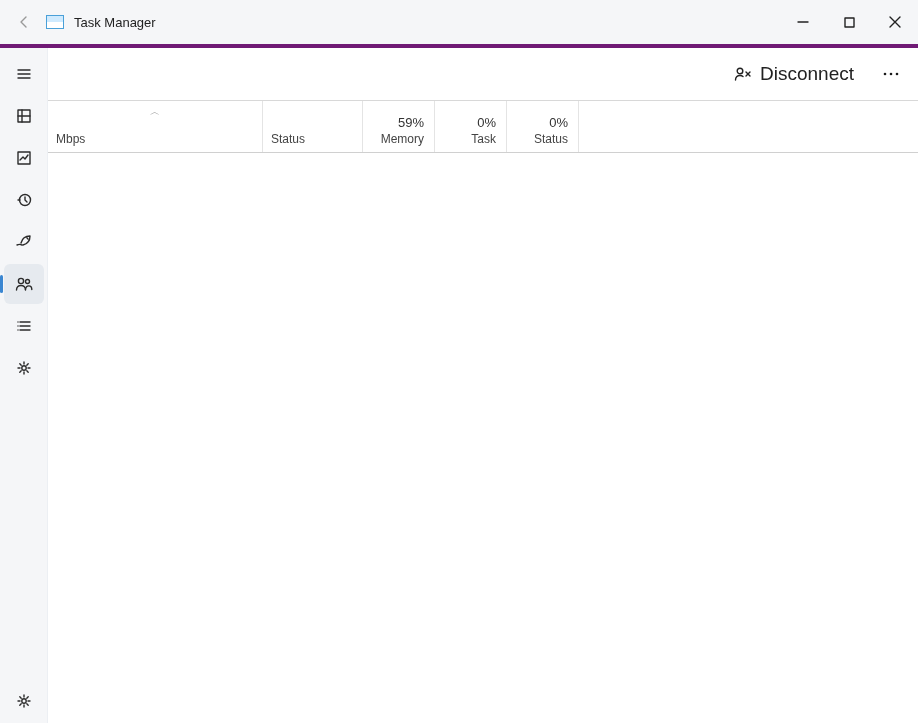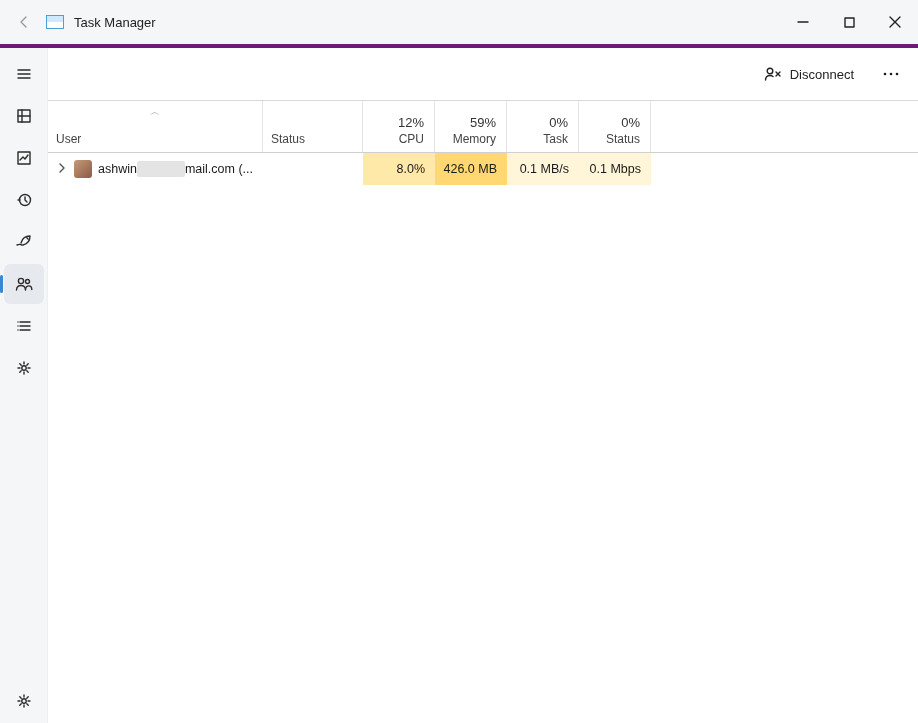--- a/index.html
+++ b/index.html
@@ -100,21 +100,21 @@
     align-items: center;
     justify-content: flex-end;
     padding: 0 10px;
     gap: 10px;
   }
   .tool-btn {
     display: flex;
     align-items: center;
     gap: 8px;
     padding: 6px 10px;
-    font-size: 13px;
+    font-size: 19px;
     color: #222;
     border-radius: 4px;
   }
   .tool-btn svg { display: block; }
   .more-btn {
     width: 34px; height: 34px;
     display: flex; align-items: center; justify-content: center;
   }
   
   .table {
@@ -285,57 +285,34 @@
             <circle cx="8" cy="2" r="1.3" fill="currentColor" stroke="none"></circle>
             <circle cx="14" cy="2" r="1.3" fill="currentColor" stroke="none"></circle>
           </svg>
       </div>
     </div>
 
     <div class="table">
       <div class="thead">
         <div class="th user">
           <span class="sort-caret">︿</span>
-          <span class="lbl">User</span>
+          <span class="lbl">Mbps</span>
         </div>
         <div class="th status">
           <span class="lbl">Status</span>
-        </div>
-        <div class="th metric">
-          <span class="pct">12%</span>
-          <span class="lbl">CPU</span>
         </div>
         <div class="th metric">
           <span class="pct">59%</span>
           <span class="lbl">Memory</span>
         </div>
         <div class="th metric">
           <span class="pct">0%</span>
           <span class="lbl">Task</span>
         </div>
         <div class="th metric">
           <span class="pct">0%</span>
           <span class="lbl">Status</span>
         </div>
       </div>
 
-      <div class="trow">
-        <div class="td user">
-          <span class="expand-caret">
-            <svg width="10" height="10" viewBox="0 0 10 10">
-                <path d="M3 1l4 4-4 4"></path>
-              </svg>
-          </span>
-          <span class="avatar"></span>
-          <span class="uname-wrap">
-            <span>ashwin</span>
-            <span class="uname-blur"></span>
-            <span>mail.com (...</span>
-          </span>
-        </div>
-        <div class="td metric heat-mid">8.0%</div>
-        <div class="td metric heat-high">426.0 MB</div>
-        <div class="td metric heat-low">0.1 MB/s</div>
-        <div class="td metric heat-low">0.1 Mbps</div>
-      </div>
     </div>
   </div>
 </div>
 
 </body></html>

